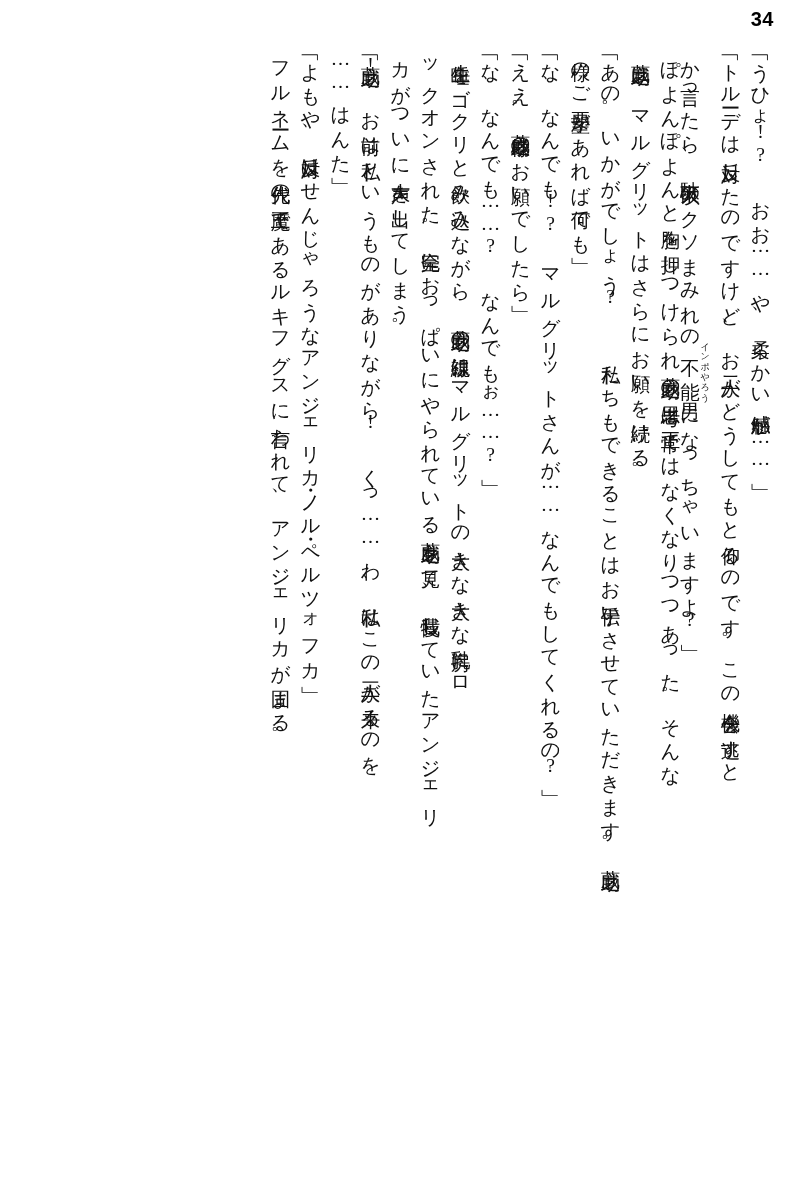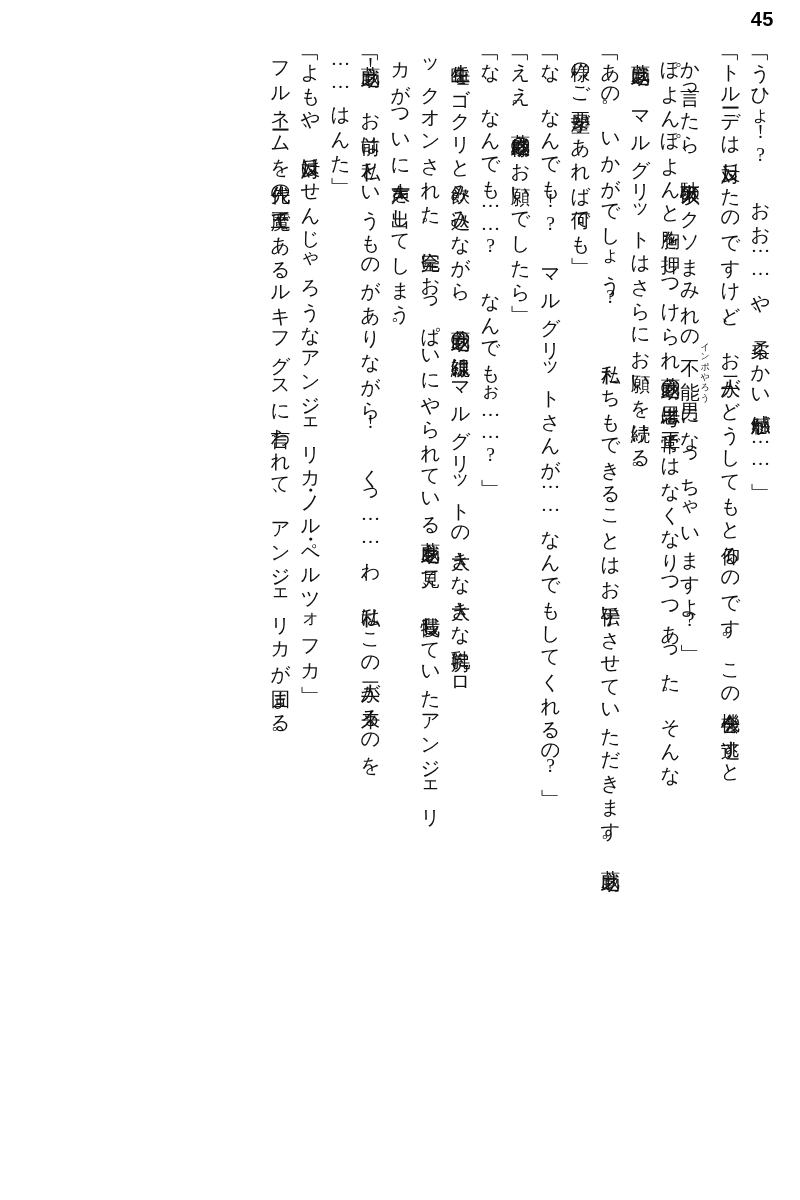--- a/index.html
+++ b/index.html
@@ -61,21 +61,21 @@
     font-size: 9px;
     letter-spacing: 0px;
     line-height: 1;
   }
 </style>
 </head>
 <body>
 
 <div class="page">
 
-  <div class="page-number">45</div>
+  <div class="page-number">34</div>
 
   <div class="text-frame">
     <div class="column">「うひょ!?　おお……や、柔らかい感触が……」</div>
     <div class="column">「トルーデは反対したのですけど、お二人がどうしてもと仰るのです。この機会を逃すと</div>
     <div class="column">か言ったら、駄犬以下のクソまみれの<ruby>不能男<rt>インポやろう</rt></ruby>になっちゃいますよ?」</div>
     <div class="column">ぽよんぽよんと胸を押しつけられ蔵之助の思考は正常ではなくなりつつあった。そんな</div>
     <div class="column">蔵之助に、マルグリットはさらにお願いを続ける。</div>
     <div class="column">「あの。いかがでしょう?　　私たちもできることはお手伝いさせていただきます。蔵之助</div>
     <div class="column">様のご要望があれば何でも」</div>
     <div class="column">「な、なんでも!?　マルグリットさんが……なんでもしてくれるの?」</div>

